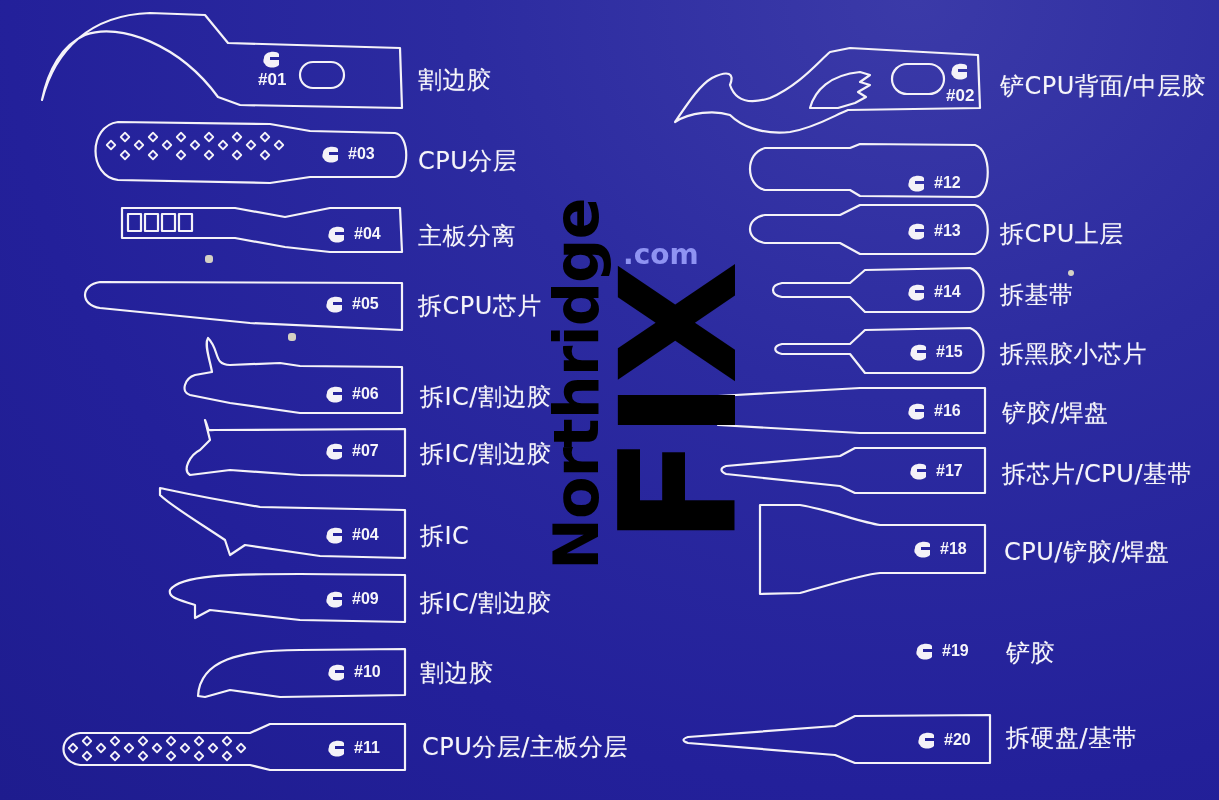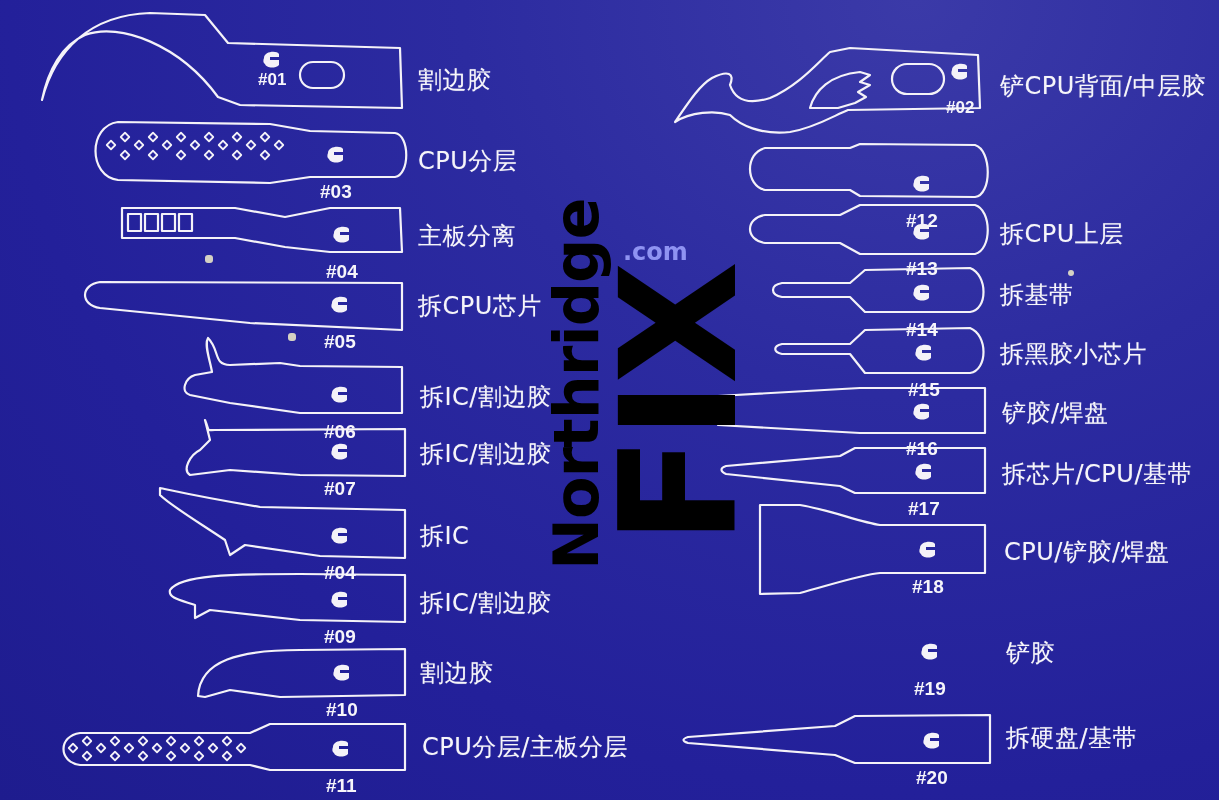--- a/index.html
+++ b/index.html
@@ -5,31 +5,31 @@
   html,body{margin:0;padding:0;}
   body{width:1219px;height:800px;overflow:hidden;position:relative;
     background:radial-gradient(ellipse at 75% 0%, #3b3aa8 0%, #2c2ba0 35%, #23209a 70%, #1e1c8e 100%);
     font-family:"DejaVu Sans","Liberation Sans",sans-serif;}
   .board{position:absolute;left:0;top:0;width:1219px;height:800px;}
   svg.shapes{position:absolute;left:0;top:0;width:1219px;height:800px;}
   svg.shapes path, svg.shapes rect, svg.shapes ellipse{fill:none;stroke:#f4f2f8;stroke-width:2.2;stroke-linejoin:round;}
   svg.shapes .dots rect{stroke-width:1.8;}
   .label{position:absolute;color:#f6f5fa;font-size:24px;letter-spacing:0.5px;white-space:nowrap;
     text-shadow:0 0 1px rgba(255,255,255,.4);}
-  .num{position:absolute;color:#f6f5fa;font-weight:bold;font-size:19px;
-    font-family:"Liberation Sans Narrow","Liberation Sans",sans-serif;display:flex;align-items:center;gap:16px;white-space:nowrap;flex-direction:column;}
+  .num{position:absolute;color:#f6f5fa;font-weight:bold;font-size:16px;
+    font-family:"Liberation Sans Narrow","Liberation Sans",sans-serif;display:flex;align-items:center;gap:6px;white-space:nowrap;}
   .num.small{font-size:17px;}
   .logo{display:inline-block;width:22px;height:22px;position:relative;}
   .logo svg{width:22px;height:22px;}
   .wm{position:absolute;font-family:"DejaVu Sans",sans-serif;font-weight:bold;white-space:nowrap;}
   .wm-north{left:540px;top:175px;color:#000;font-size:62px;transform-origin:0 0;
     transform:translate(0,395px) rotate(-90deg);letter-spacing:-1px;}
   .wm-fix{left:600px;top:270px;color:#000;font-size:160px;line-height:1;transform-origin:0 0;
     transform:translate(0,275px) rotate(-90deg);letter-spacing:-4px;}
-  .wm-com{left:623px;top:238px;color:#8f93f2;font-size:24px;}
+  .wm-com{left:623px;top:238px;color:#8f93f2;font-size:28px;}
   .speck{position:absolute;width:8px;height:8px;background:#e8e4c8;border-radius:3px;opacity:.9;}
 </style>
 </head>
 <body>
 
 <div class="board">
 
   <svg class="shapes" viewBox="0 0 1219 800">
 
     <path d="M42,100 C55,50 90,15 150,13 L205,15 L228,43 L400,48 L402,108 L240,105 L218,97 C180,45 120,22 85,35 C62,45 48,70 42,100 Z"></path>
@@ -176,21 +176,21 @@
         </svg></span>
     <span>#10</span>
   </div>
   <div class="num" style="left:326px;top:737px">
     <span class="logo"><svg viewBox="0 0 22 22">
           <path d="M3,10 C3,3 16,2 18,6 L18,9 L9,9 L9,12 L18,12 L18,17 C14,21 5,20 4,16 C2,15 2,12 3,10 Z" fill="#f4f2f8"></path>
         </svg></span>
     <span>#11</span>
   </div>
 
-  <div class="num small" style="left:946px;top:60px;flex-direction:column;gap:16px">
+  <div class="num small" style="left:946px;top:60px;flex-direction:column;gap:4px">
     <span class="logo"><svg viewBox="0 0 22 22">
           <path d="M3,10 C3,3 16,2 18,6 L18,9 L9,9 L9,12 L18,12 L18,17 C14,21 5,20 4,16 C2,15 2,12 3,10 Z" fill="#f4f2f8"></path>
         </svg></span>
     <span>#02</span>
   </div>
   <div class="num" style="left:906px;top:172px">
     <span class="logo"><svg viewBox="0 0 22 22">
           <path d="M3,10 C3,3 16,2 18,6 L18,9 L9,9 L9,12 L18,12 L18,17 C14,21 5,20 4,16 C2,15 2,12 3,10 Z" fill="#f4f2f8"></path>
         </svg></span>
     <span>#12</span>

